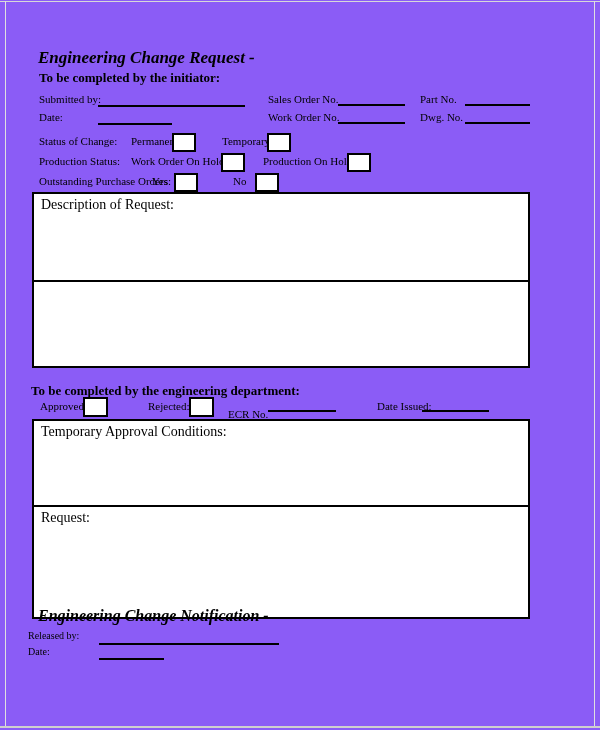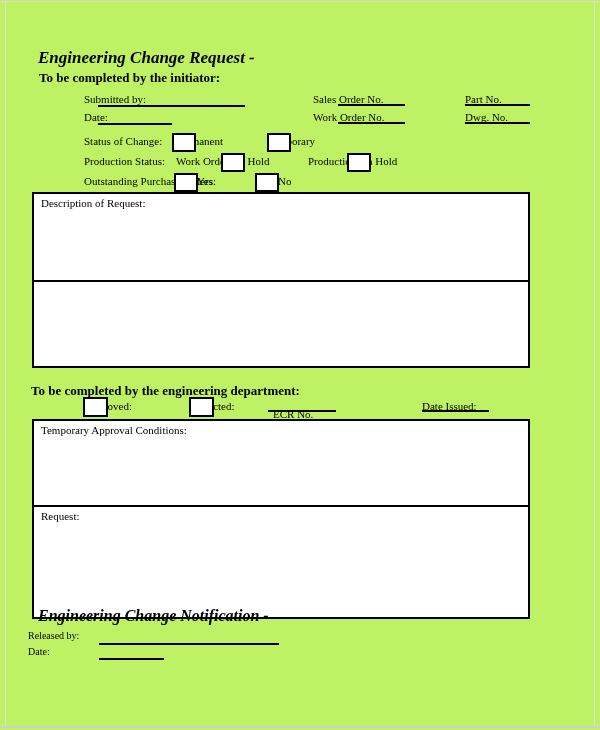--- a/index.html
+++ b/index.html
@@ -1,38 +1,38 @@
 <!DOCTYPE html>
 <html><head>
 <meta charset="utf-8">
 <style>
   html,body{margin:0;padding:0;background:#fff;}
   .page{
-    position:relative;width:600px;height:730px;background:#bef264;
+    position:relative;width:600px;height:730px;background:#8b5cf6;
     font-family:"Liberation Serif","DejaVu Serif",serif;color:#000;
     overflow:hidden;
   }
   .edge{position:absolute;background:#d8d8d8;}
   .edge.top{left:0;top:1px;width:600px;height:1px;}
   .edge.bottom{left:0;top:726px;width:600px;height:2px;background:#cfcfcf;}
   .edge.left{left:5px;top:1px;width:1px;height:725px;background:#e0e0e0;}
   .edge.right{left:594px;top:1px;width:1px;height:725px;background:#e0e0e0;}
 
   .title{position:absolute;font-size:17px;font-weight:bold;font-style:italic;white-space:nowrap;}
   .sech{position:absolute;font-size:13px;font-weight:bold;white-space:nowrap;}
-  .lbl{position:absolute;font-size:11px;white-space:nowrap;margin-left:45px;}
+  .lbl{position:absolute;font-size:11px;white-space:nowrap;}
   .sml{position:absolute;font-size:10px;white-space:nowrap;}
   .wline{position:absolute;height:2px;background:#000;font-size:10px;line-height:2px;overflow:visible;}
   .cb{position:absolute;width:20px;height:15px;border:2px solid #000;background:#fff;box-sizing:content-box;}
   .cb.lg{width:21px;height:16px;}
   .bigbox{position:absolute;left:32px;width:498px;border:2px solid #000;box-sizing:border-box;
     background:#fff;display:flex;flex-direction:column;}
   .boxsec{border-bottom:2px solid #000;box-sizing:border-box;}
   .boxsec.last{border-bottom:none;flex:1;}
-  .boxlbl{display:block;padding:3px 4px 0 7px;font-size:11px;}
+  .boxlbl{display:block;padding:3px 4px 0 7px;font-size:14px;}
 </style>
 </head>
 <body>
 
 <div class="page">
   <div class="edge top"></div>
   <div class="edge bottom"></div>
   <div class="edge left"></div>
   <div class="edge right"></div>
 

